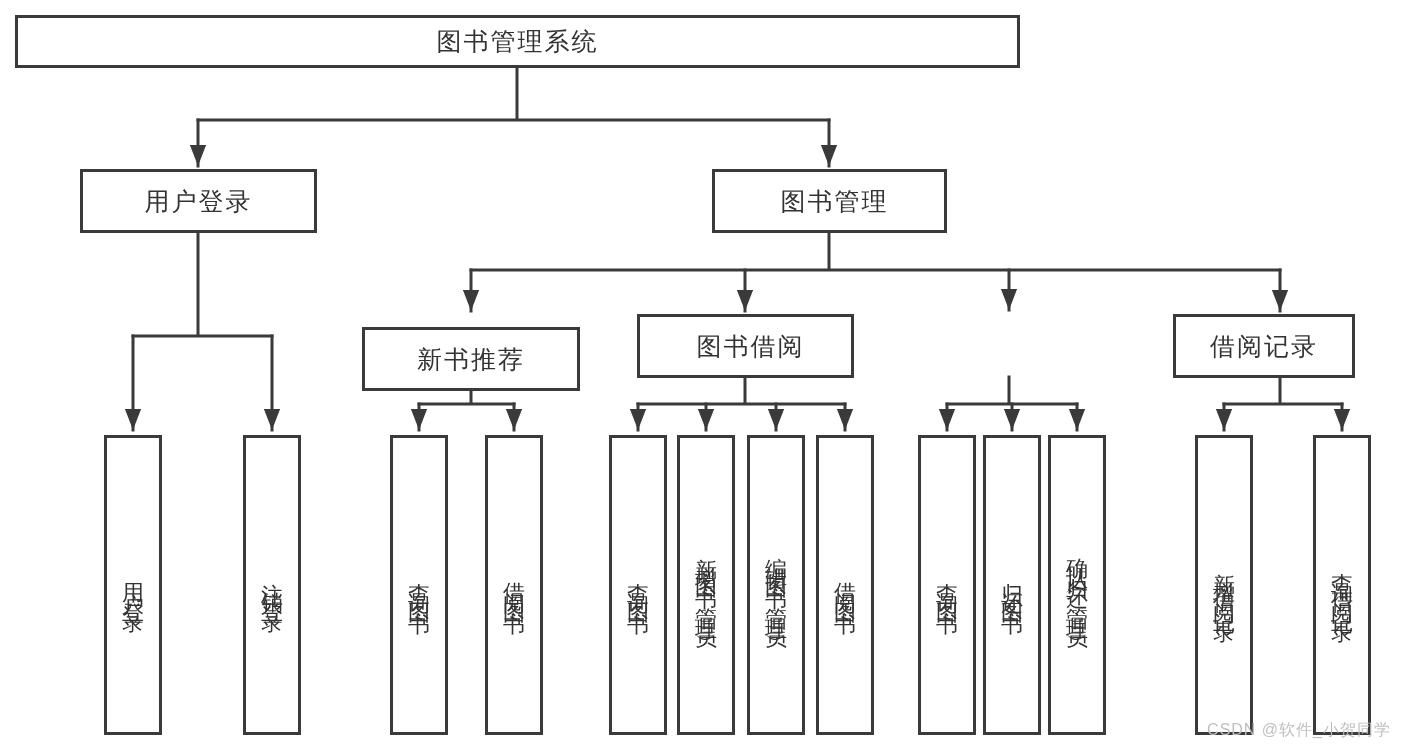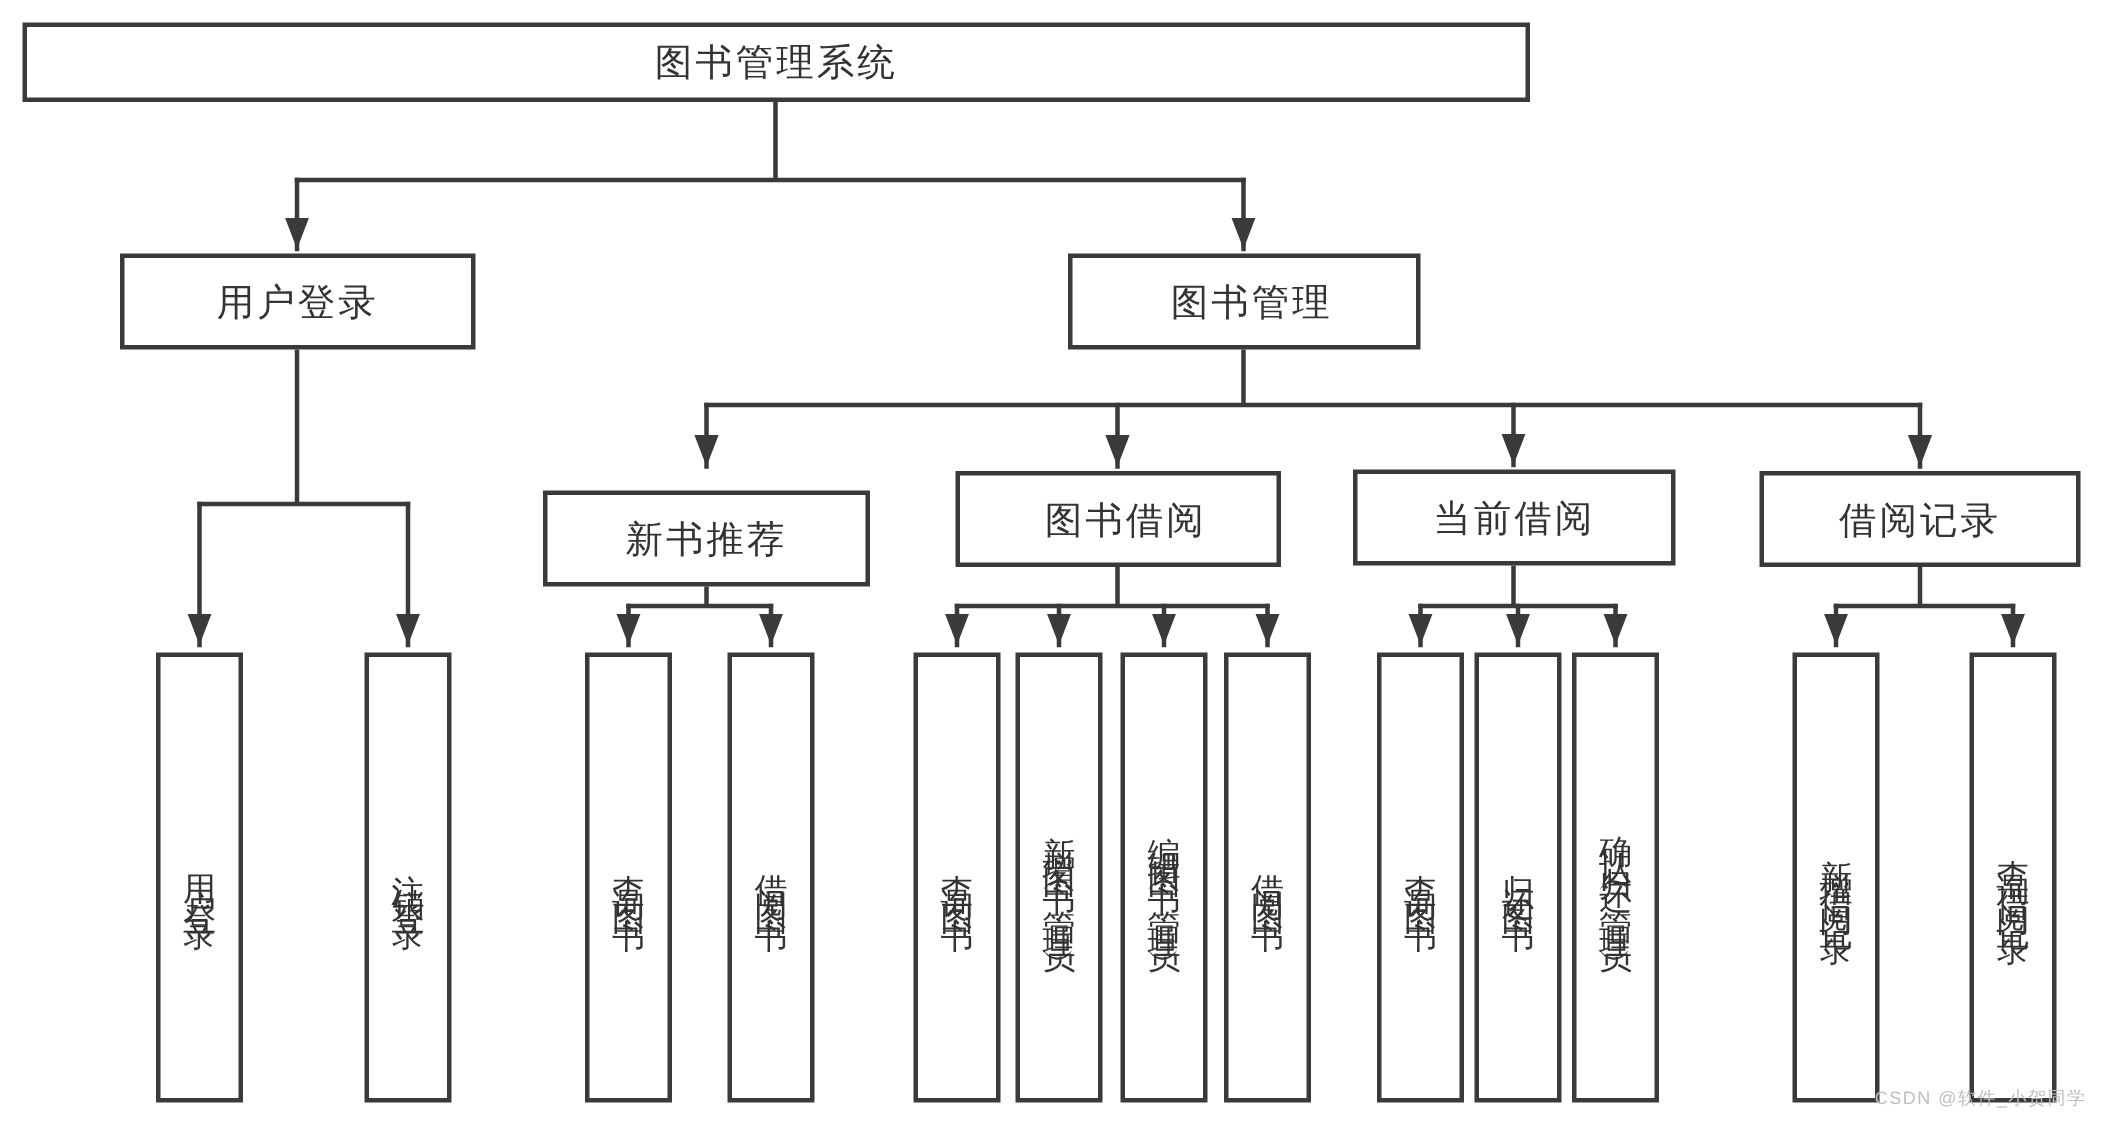--- a/index.html
+++ b/index.html
@@ -39,40 +39,40 @@
     line-height: 1;
     white-space: nowrap;
   }
   
   .root      { left: 15px;   top: 15px;  width: 1005px; height: 53px; }
   .n-login   { left: 80px;   top: 169px; width: 237px;  height: 64px; }
   .n-mgmt    { left: 712px;  top: 169px; width: 235px;  height: 64px; padding-left: 10px; }
   .n-newbook { left: 362px;  top: 327px; width: 218px;  height: 64px; }
   .n-borrow  { left: 637px;  top: 314px; width: 217px;  height: 64px; padding-left: 10px; }
   .n-current { left: 902px;  top: 313px; width: 215px;  height: 64px; }
-  .n-records { left: 1173px; top: 314px; width: 214px;  height: 64px; }
+  .n-records { left: 1173px; top: 314px; width: 182px;  height: 64px; }
   
   .leaf { top: 435px; width: 58px; height: 300px; }
   .lf-login-0 { left: 104px; }
   .lf-login-1 { left: 243px; }
   .lf-nb-0 { left: 390px; }
   .lf-nb-1 { left: 485px; }
   .lf-bb-0 { left: 609px; }
   .lf-bb-1 { left: 677px; }
   .lf-bb-2 { left: 747px; }
   .lf-bb-3 { left: 816px; }
   .lf-cb-0 { left: 918px; }
   .lf-cb-1 { left: 983px; }
   .lf-cb-2 { left: 1048px; }
   .lf-br-0 { left: 1195px; }
   .lf-br-1 { left: 1313px; }
   .watermark {
     position: absolute;
     right: 14px; bottom: 6px;
-    font-size: 12px;
+    font-size: 16px;
     color: #bfbfbf;
     letter-spacing: 1px;
     z-index: 2;
     white-space: nowrap;
   }
 </style>
 </head>
 <body>
 
 <div class="stage">
@@ -130,23 +130,20 @@
   <div class="node n-mgmt">
     <span>图书管理</span>
   </div>
 
   <div class="node n-newbook">
     <span>新书推荐</span>
   </div>
   <div class="node n-borrow">
     <span>图书借阅</span>
   </div>
-  <div class="node n-current">
-    <span>当前借阅</span>
-  </div>
   <div class="node n-records">
     <span>借阅记录</span>
   </div>
 
   <div class="leaf lf-login-0">
     <span class="vtext">用户登录</span>
   </div>
   <div class="leaf lf-login-1">
     <span class="vtext">注销登录</span>
   </div>

